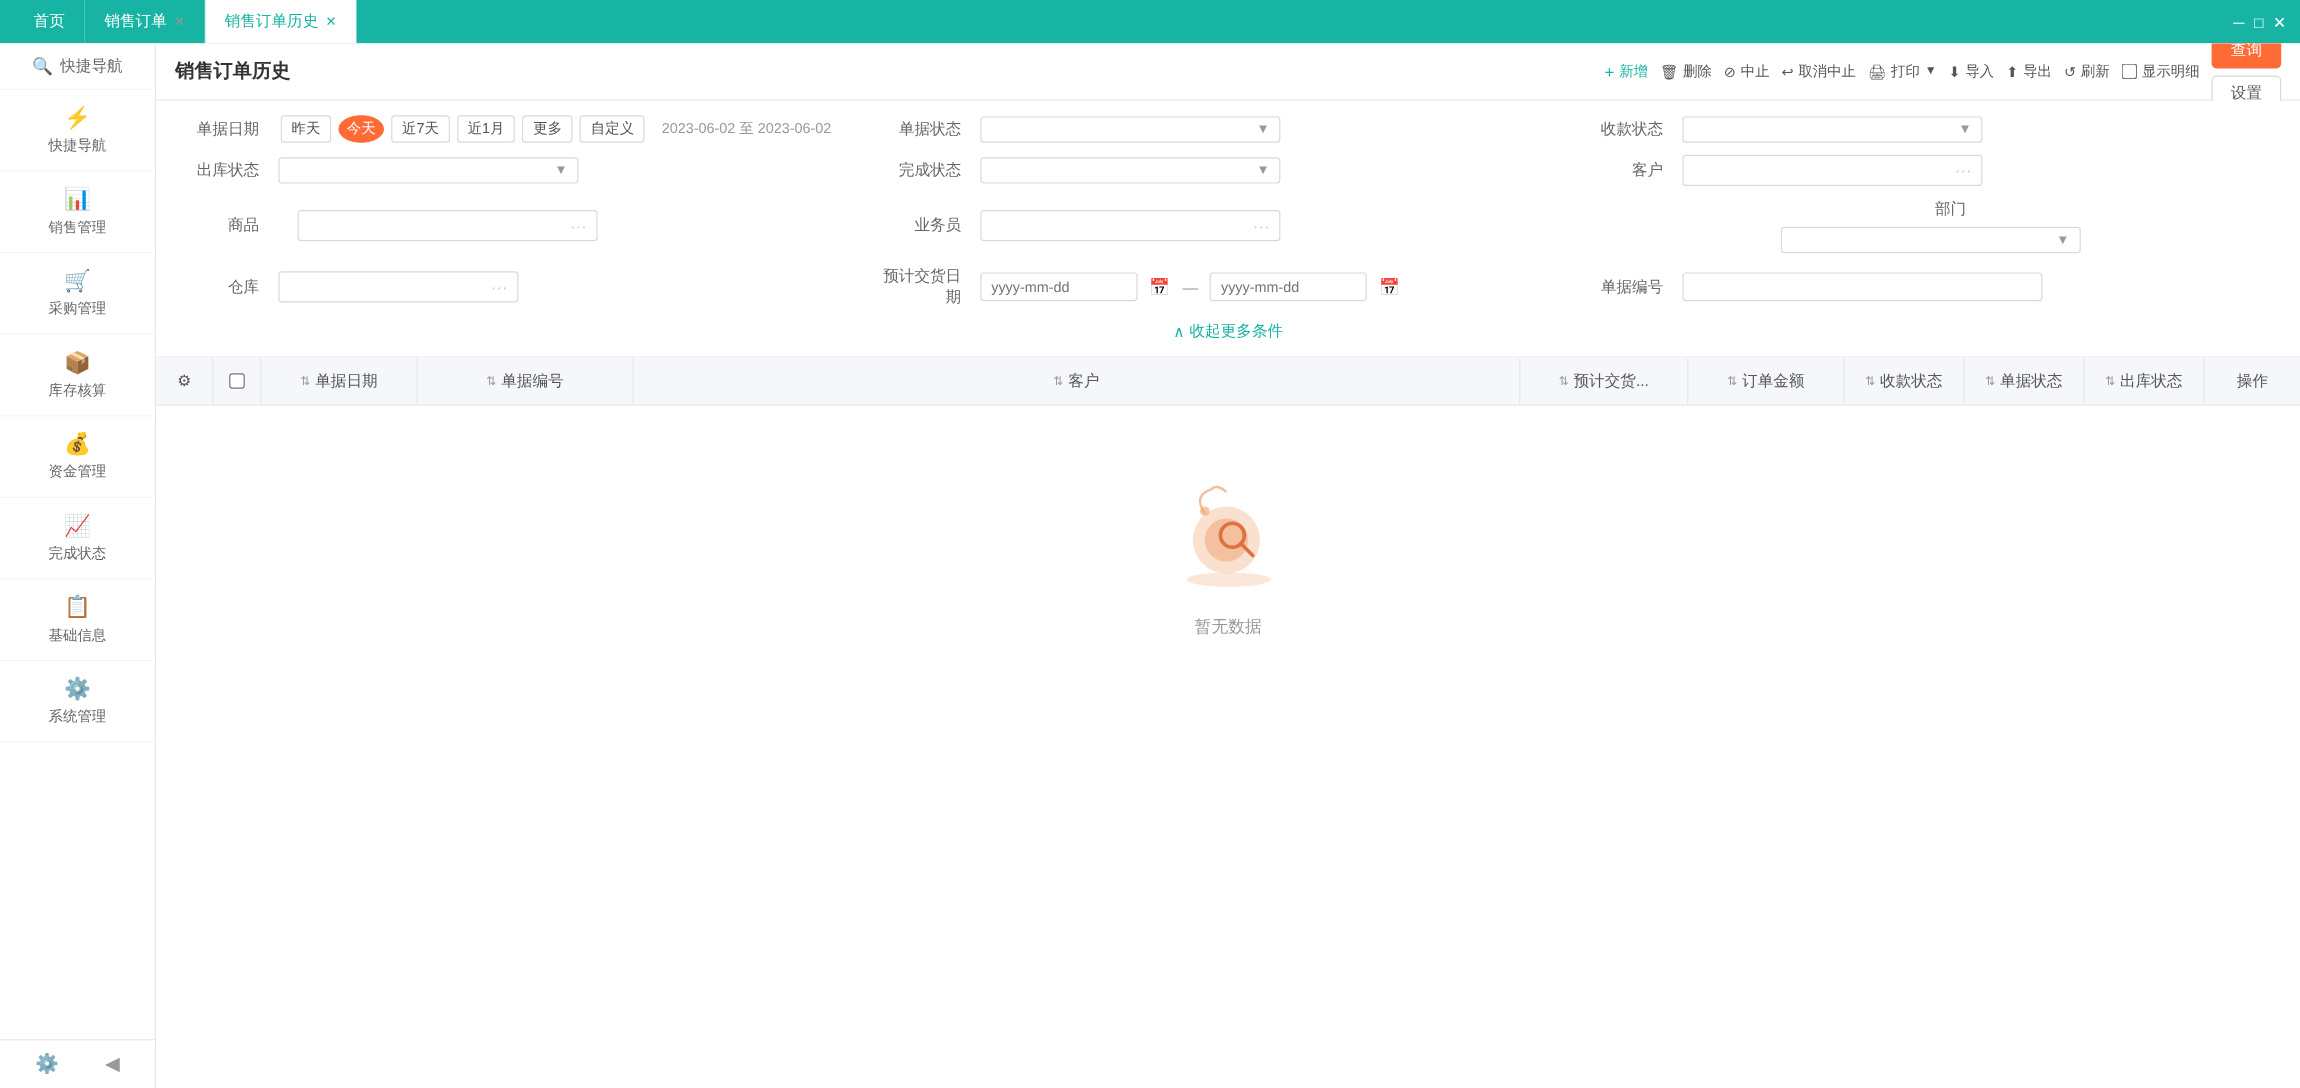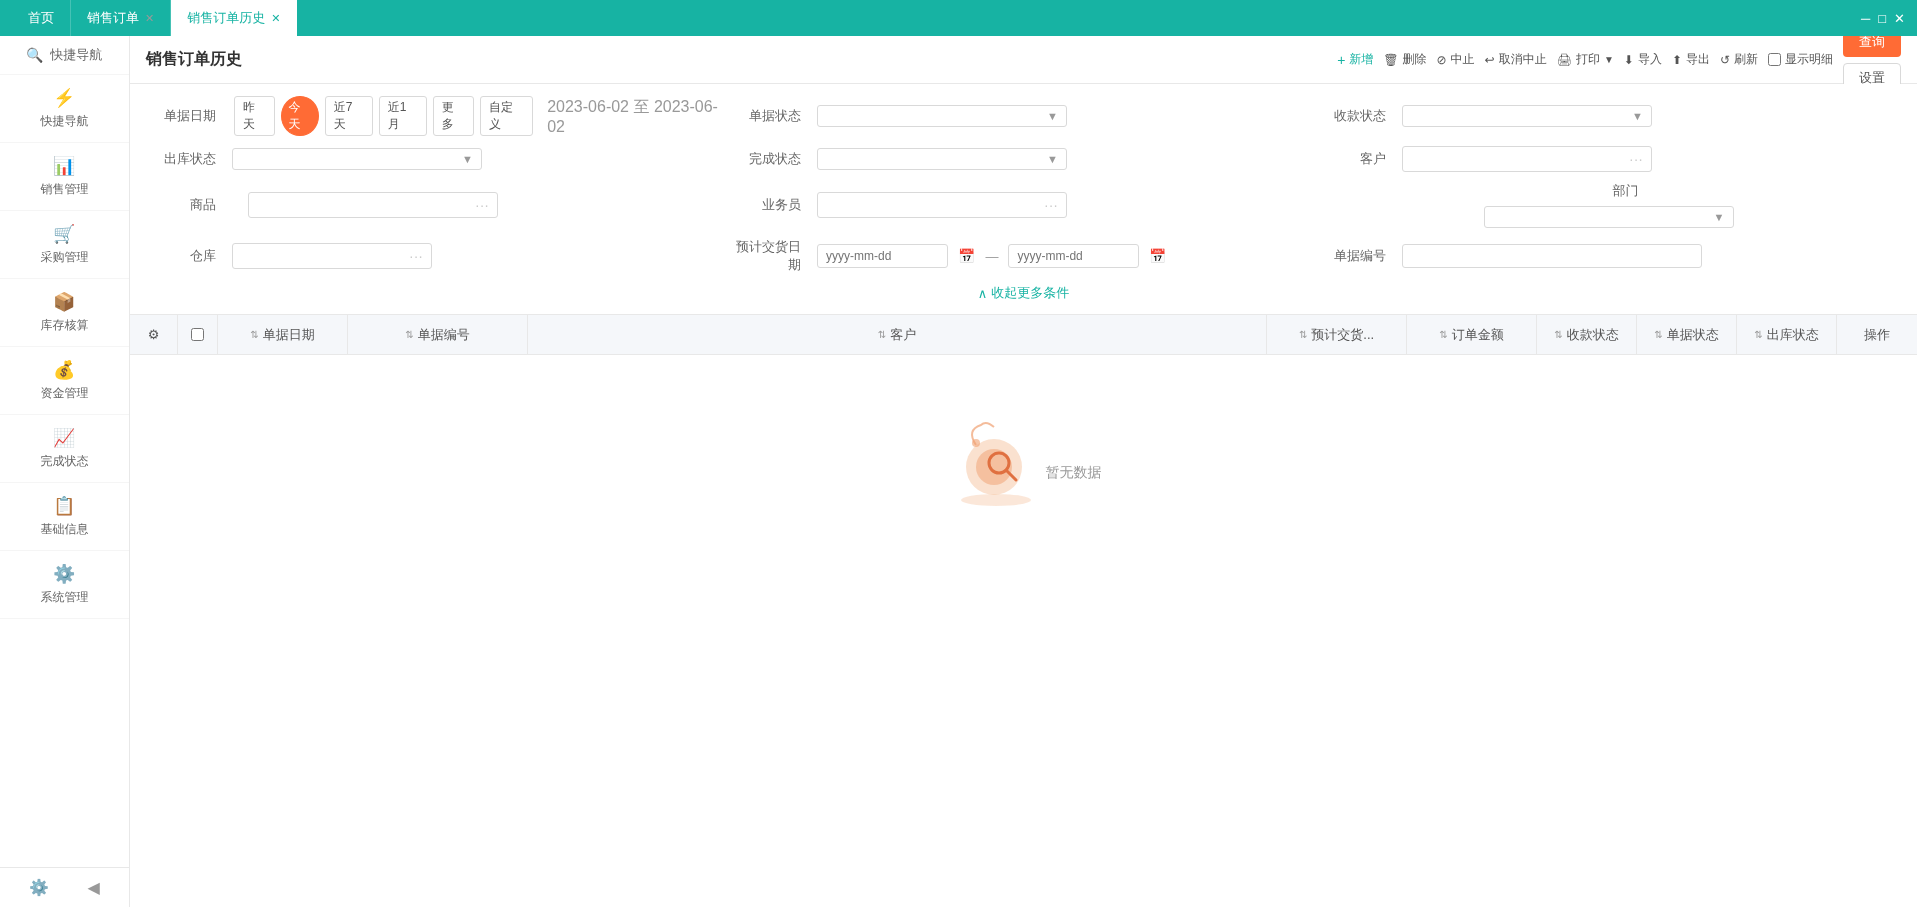--- a/index.html
+++ b/index.html
@@ -38,21 +38,21 @@
     .display-toggle { display: flex; align-items: center; gap: 4px; font-size: 12px; color: #555; }
     .display-toggle input { cursor: pointer; }
 
     
     .filter-area { background: #fff; padding: 12px 16px; border-bottom: 1px solid #e8e8e8; }
     .filter-row { display: flex; align-items: center; margin-bottom: 10px; gap: 0; }
     .filter-label { width: 80px; text-align: right; color: #666; font-size: 13px; padding-right: 10px; flex-shrink: 0; }
     .filter-date-group { display: flex; align-items: center; gap: 6px; flex: 1; }
     .date-btn { padding: 2px 8px; border: 1px solid #d9d9d9; border-radius: 3px; cursor: pointer; font-size: 12px; color: #555; background: #fff; }
     .date-btn.active { background: #ff6b35; color: #fff; border-color: #ff6b35; border-radius: 50%; padding: 2px 6px; }
-    .date-range { font-size: 16px; color: #999; margin-left: 8px; }
+    .date-range { font-size: 12px; color: #999; margin-left: 8px; }
     .filter-select { display: flex; align-items: center; border: 1px solid #d9d9d9; border-radius: 3px; padding: 4px 8px; min-width: 200px; cursor: pointer; background: #fff; justify-content: space-between; }
     .filter-select-wide { min-width: 250px; }
     .filter-input { border: 1px solid #d9d9d9; border-radius: 3px; padding: 4px 8px; min-width: 200px; color: #ccc; font-size: 12px; background: #fff; }
     .filter-dots { color: #ccc; font-size: 14px; margin-left: 8px; cursor: pointer; }
     .chevron-down { font-size: 11px; color: #999; }
     .filter-col { flex: 1; display: flex; align-items: center; gap: 8px; }
     .filter-date-input { border: 1px solid #d9d9d9; border-radius: 3px; padding: 4px 8px; width: 131px; color: #ccc; font-size: 12px; }
     .date-sep { color: #999; margin: 0 4px; }
     .calendar-icon { font-size: 14px; color: #999; cursor: pointer; margin-left: 4px; }
     .collapse-link { display: flex; align-items: center; gap: 4px; color: #17b3a3; font-size: 13px; cursor: pointer; justify-content: center; margin-top: 4px; }
@@ -69,21 +69,21 @@
     .col-docno { width: 180px; flex-shrink: 0; }
     .col-customer { width: 200px; flex: 1; }
     .col-delivery { width: 140px; flex-shrink: 0; }
     .col-amount { width: 130px; flex-shrink: 0; }
     .col-receipt { width: 100px; flex-shrink: 0; }
     .col-status { width: 100px; flex-shrink: 0; }
     .col-warehouse { width: 100px; flex-shrink: 0; }
     .col-action { width: 80px; flex-shrink: 0; }
 
     
-    .empty-state { display: flex; flex-direction: row; align-items: center; justify-content: center; flex: 1; padding: 60px 0; text-align: center; }
+    .empty-state { display: flex; flex-direction: column; align-items: center; justify-content: center; flex: 1; padding: 60px 0; text-align: center; }
     .empty-icon { width: 100px; height: 100px; margin-bottom: 16px; }
     .empty-text { color: #999; font-size: 14px; }
 
     
     .pagination { height: 44px; background: #fff; border-top: 1px solid #e8e8e8; display: flex; align-items: center; justify-content: flex-end; padding: 0 16px; gap: 8px; font-size: 13px; color: #555; }
     .page-select { border: 1px solid #d9d9d9; border-radius: 3px; padding: 2px 4px; font-size: 13px; }
     .page-input { border: 1px solid #d9d9d9; border-radius: 3px; padding: 2px 6px; width: 40px; text-align: center; font-size: 13px; }
     .page-nav { cursor: pointer; color: #999; font-size: 14px; padding: 2px 4px; }
   </style>
 </head>

